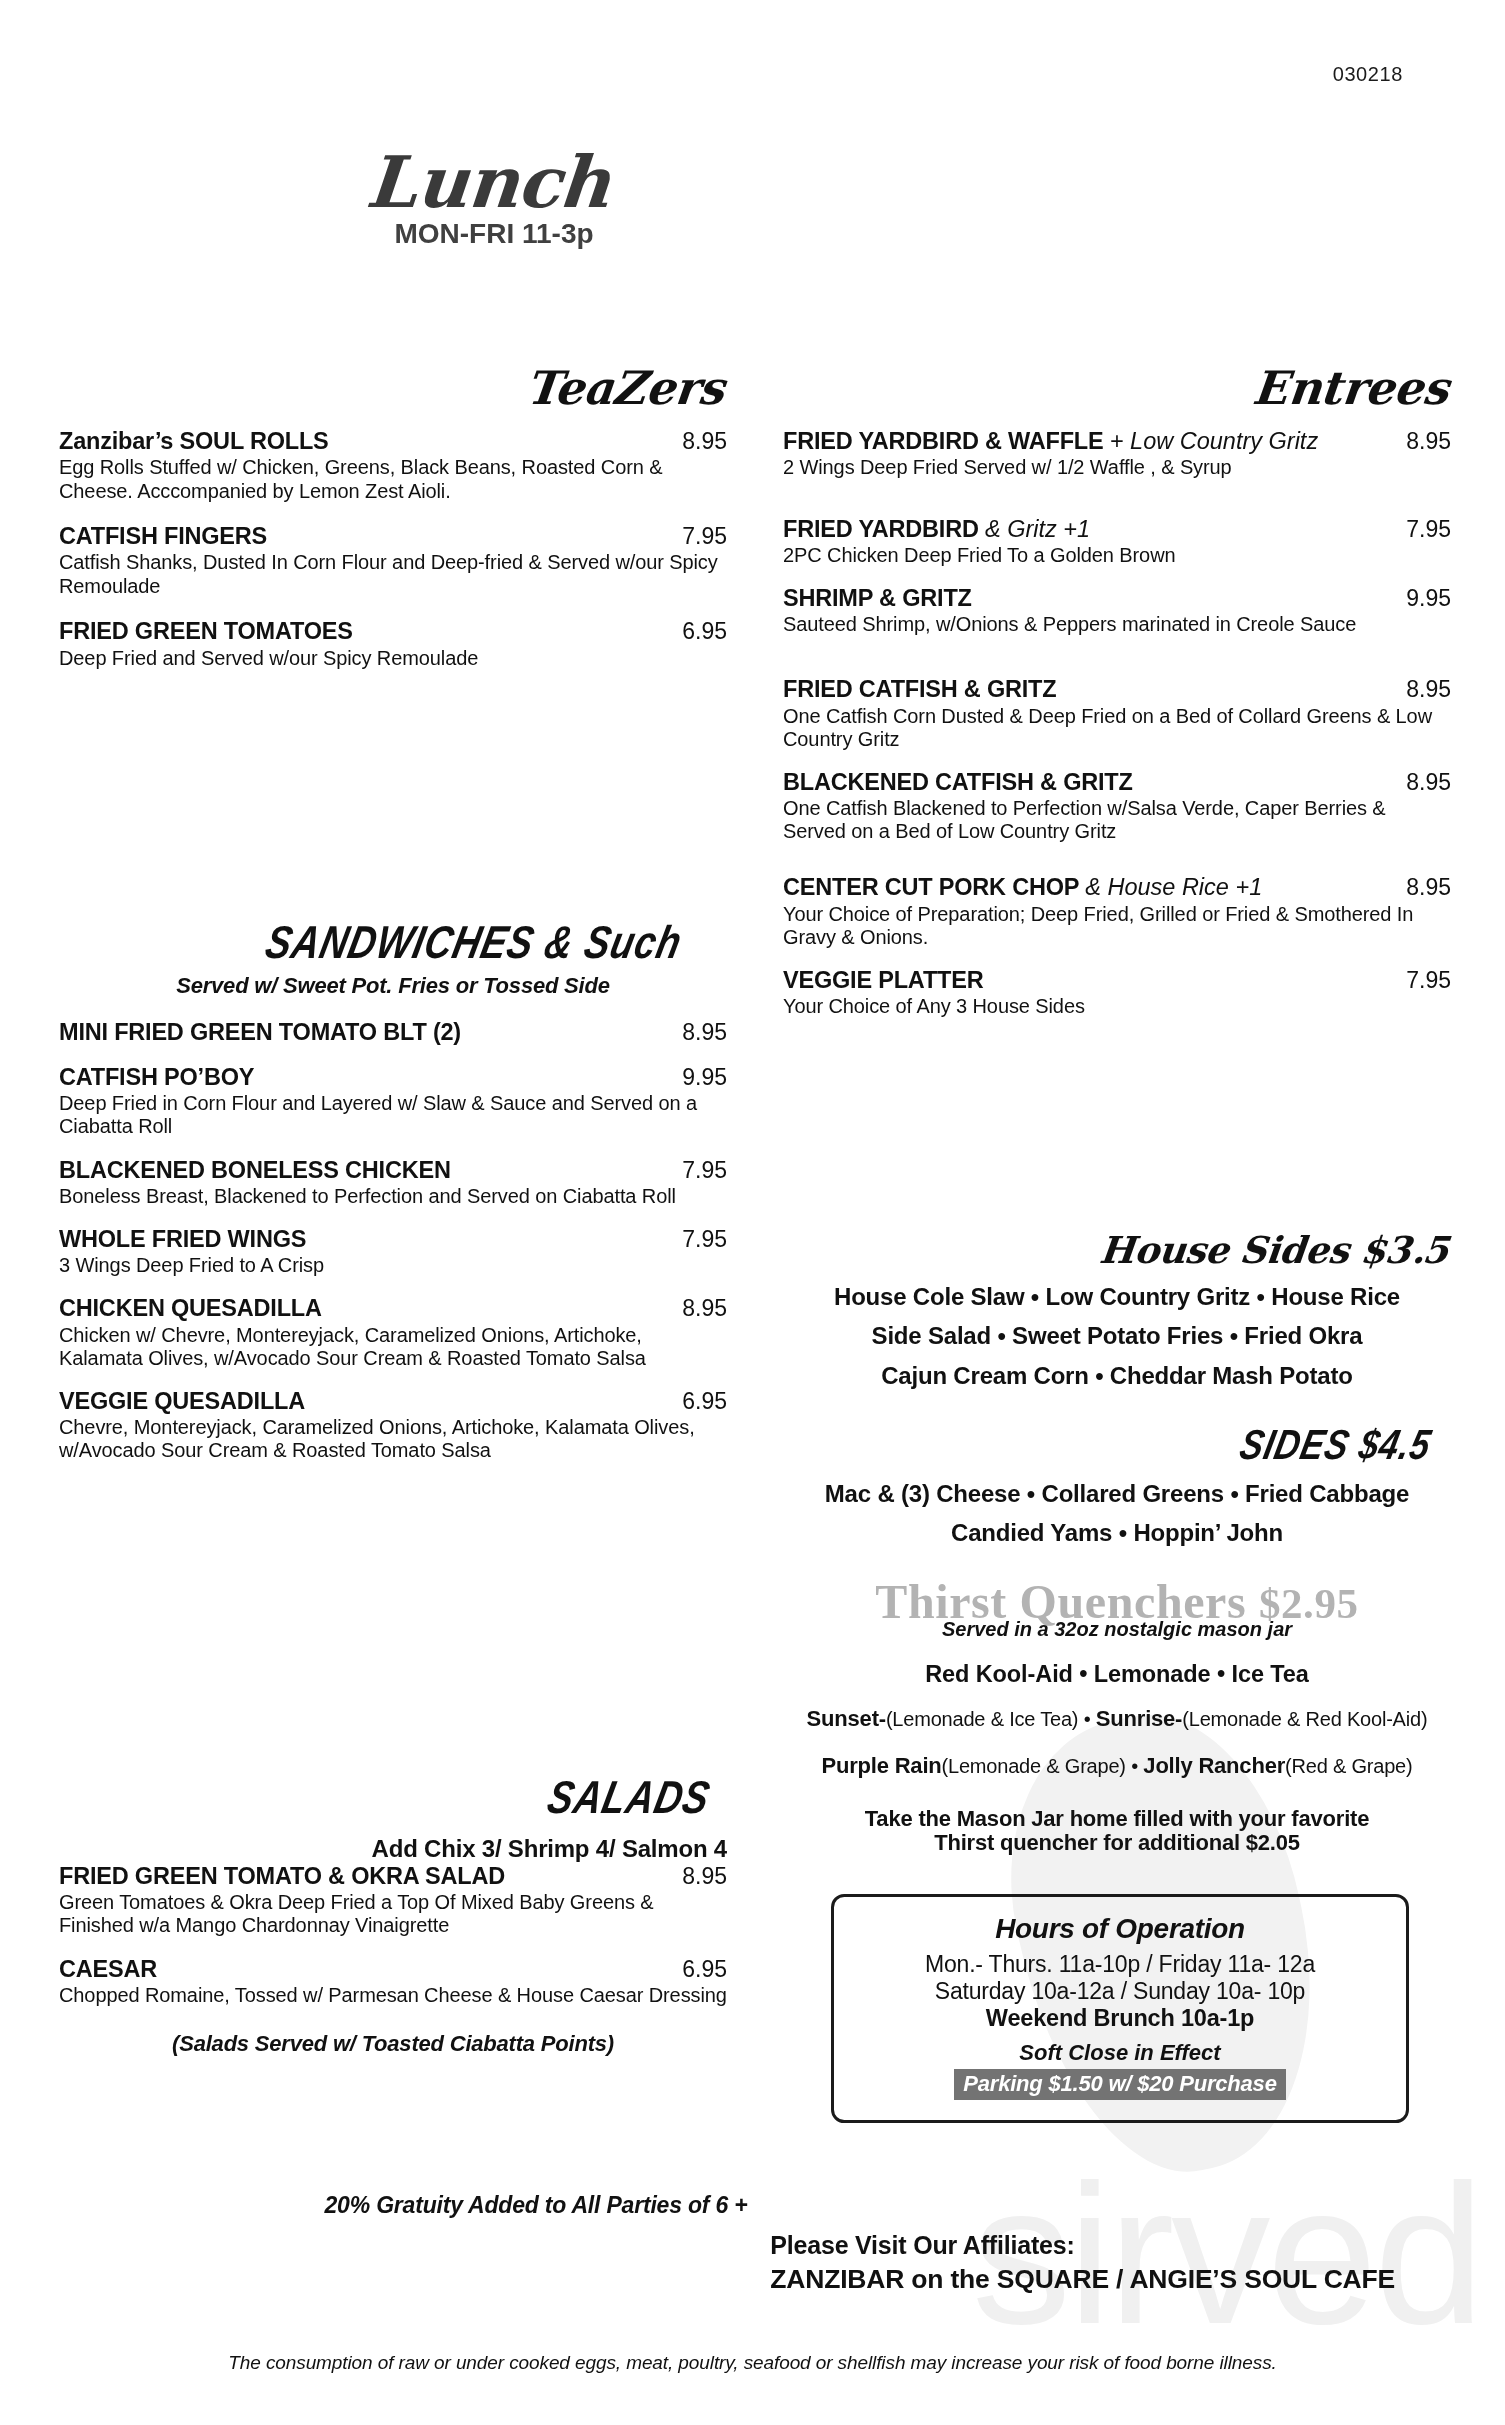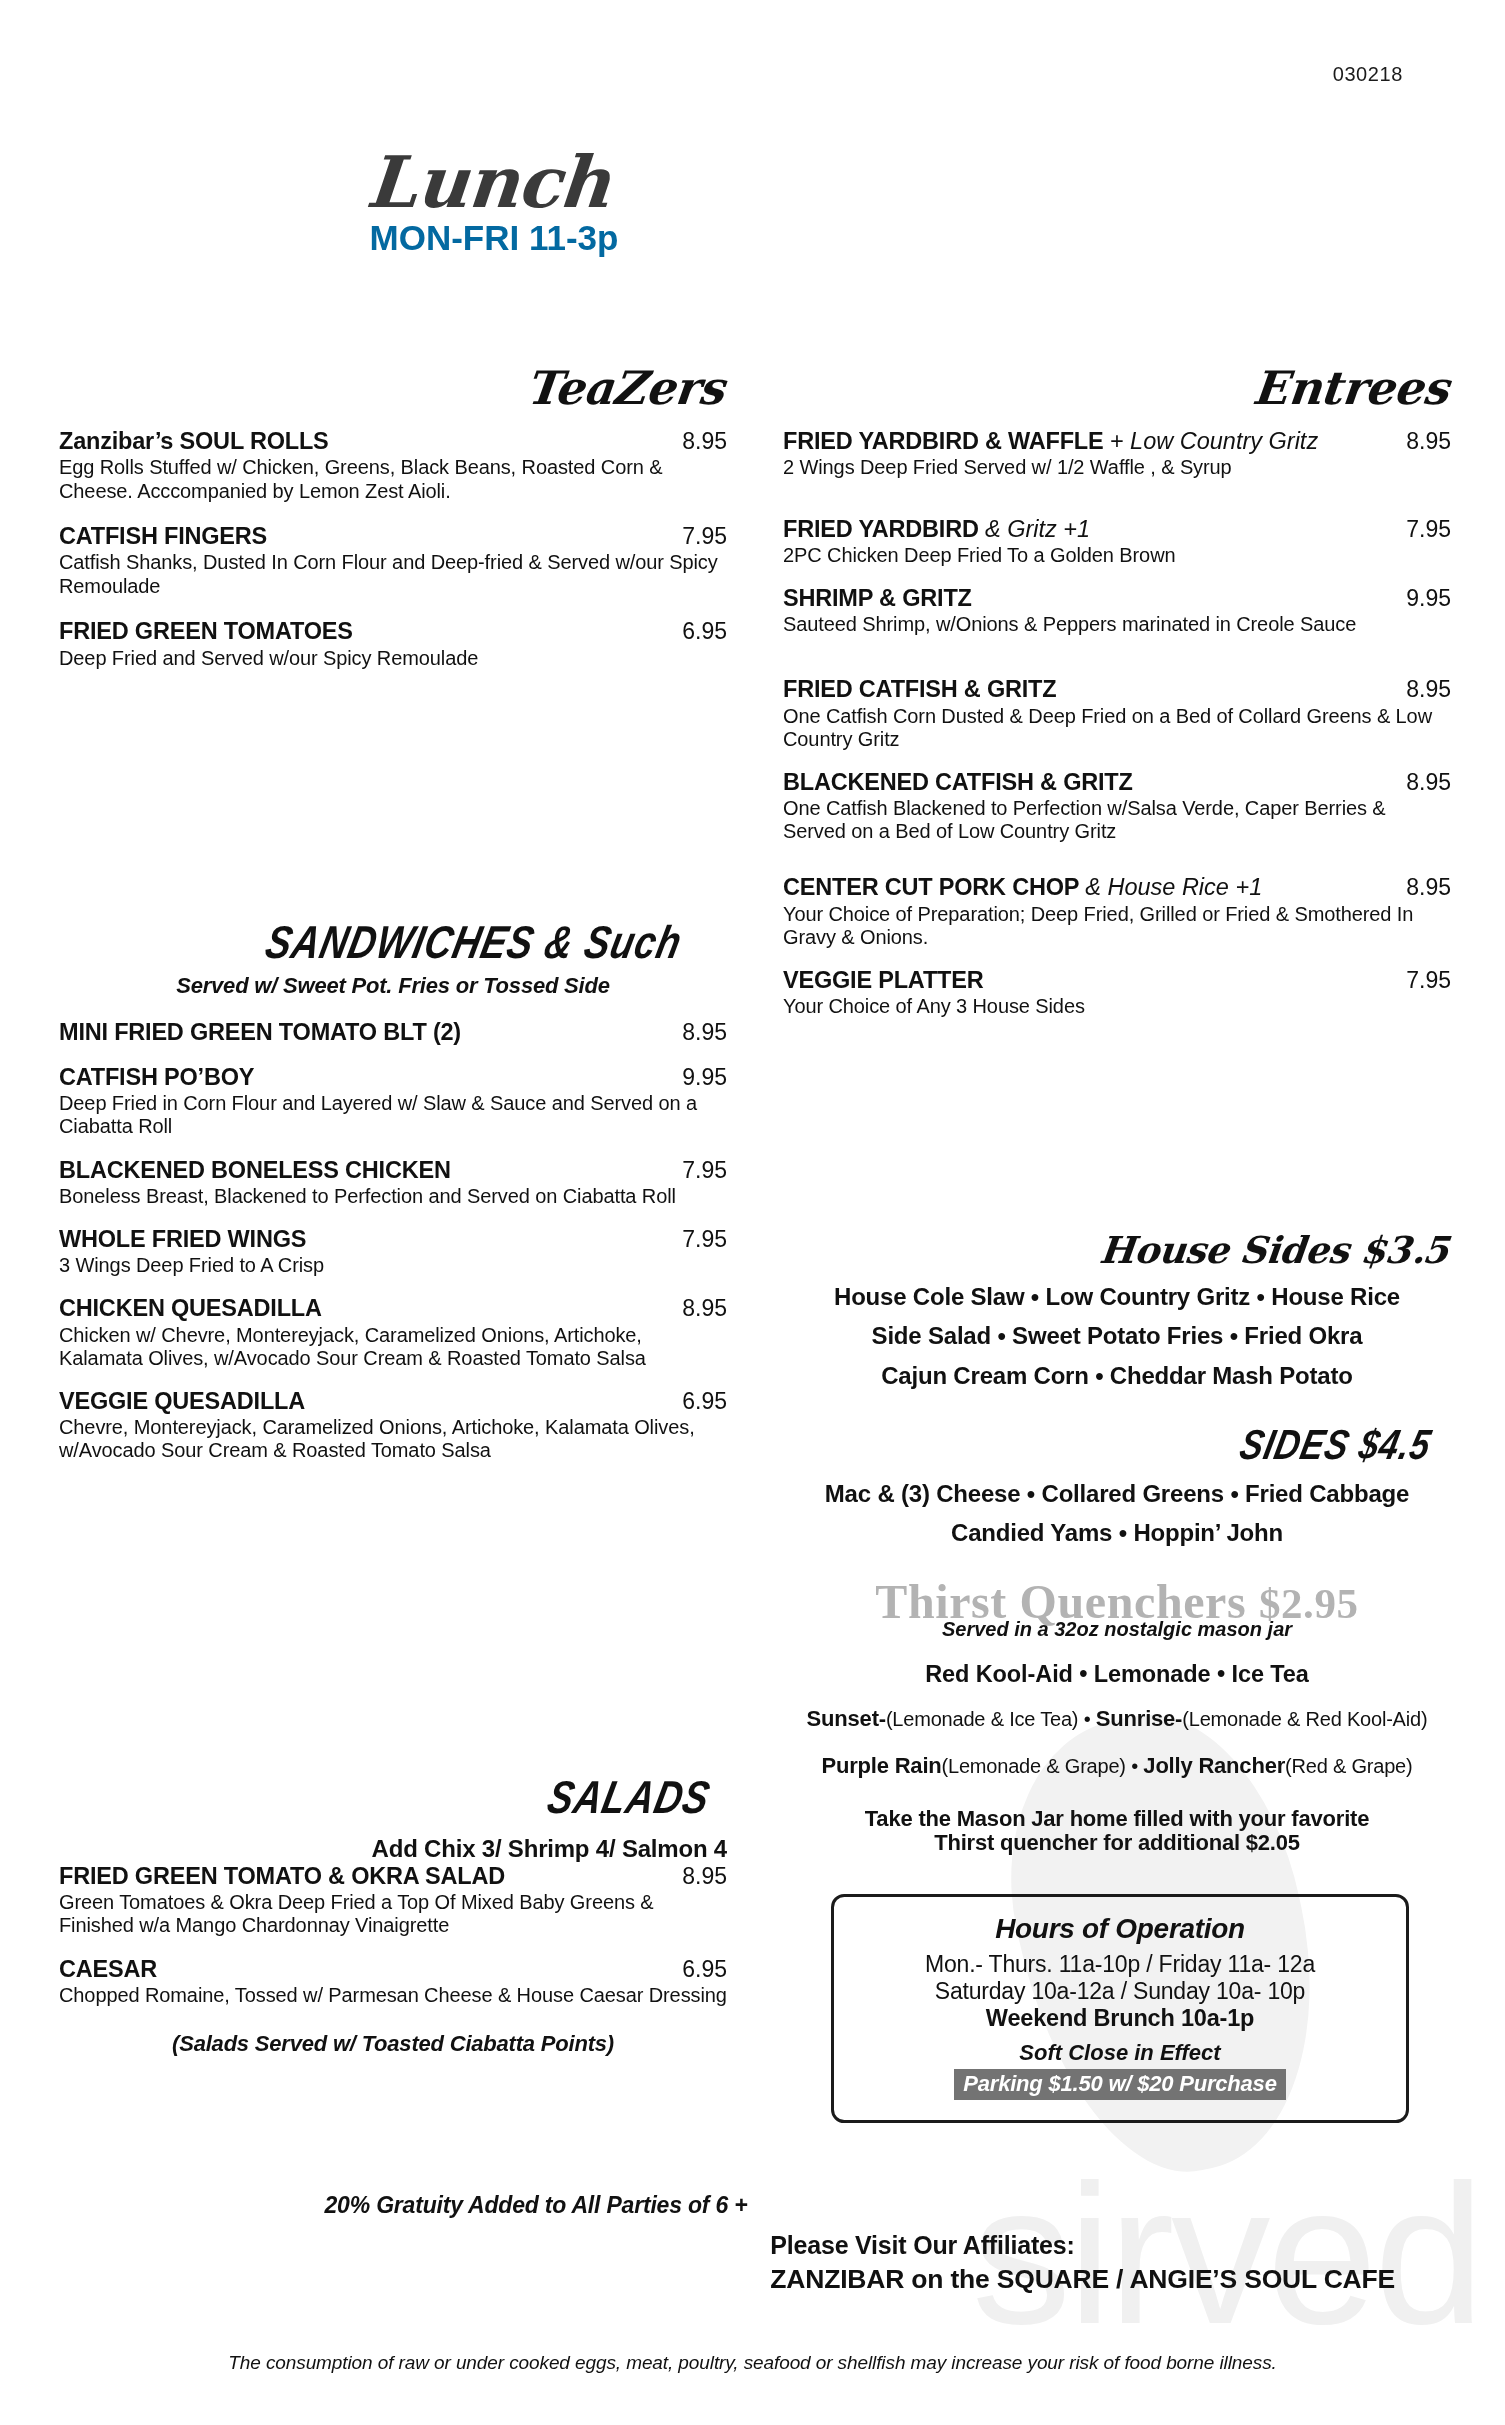--- a/index.html
+++ b/index.html
@@ -51,21 +51,21 @@
     font-style:italic;
     font-weight:700;
     font-size:71px;
     color:#3a3a3a;
     letter-spacing:-1.2px;
     line-height:0.9;
     transform:skewX(-8deg);
     display:inline-block;
   }
   .title-sub {
-    font-size:35px; font-weight:700; letter-spacing:0px; margin-top:3.6px; color:#0369a1;
+    font-size:28px; font-weight:700; letter-spacing:0px; margin-top:3.6px; color:#404040;
   }
 
   
   .sect-head {
     font-family:"DejaVu Serif", serif;
     font-style:italic;
     font-weight:700;
     font-size:46px;
     color:#111;
     letter-spacing:-0.6px;

